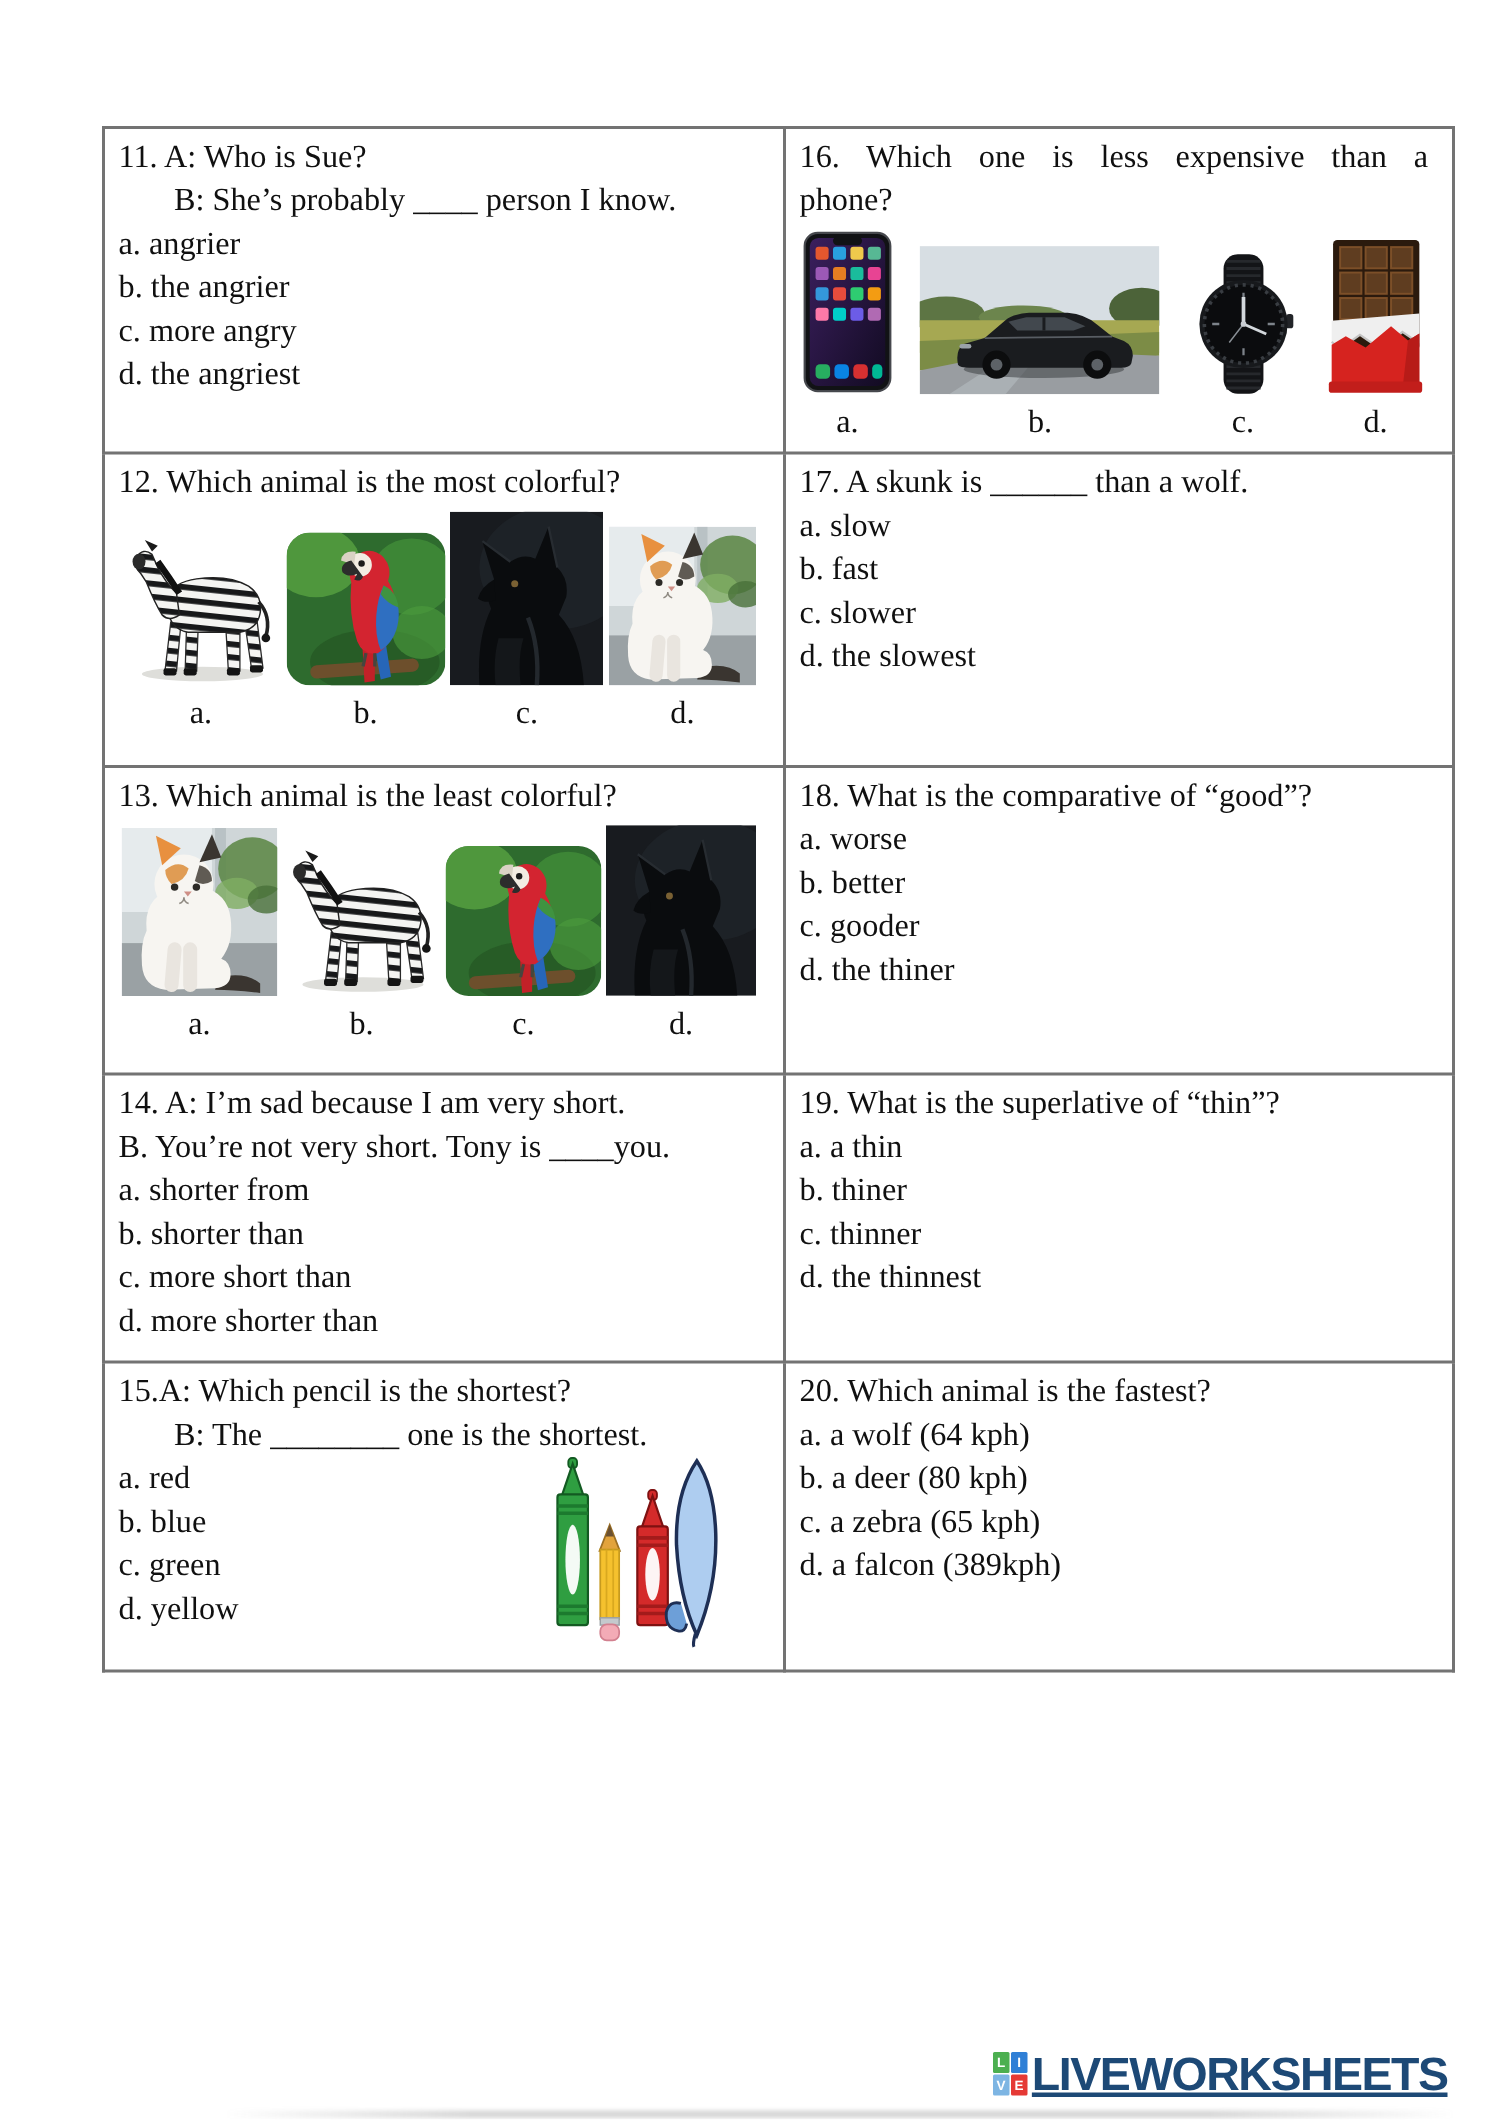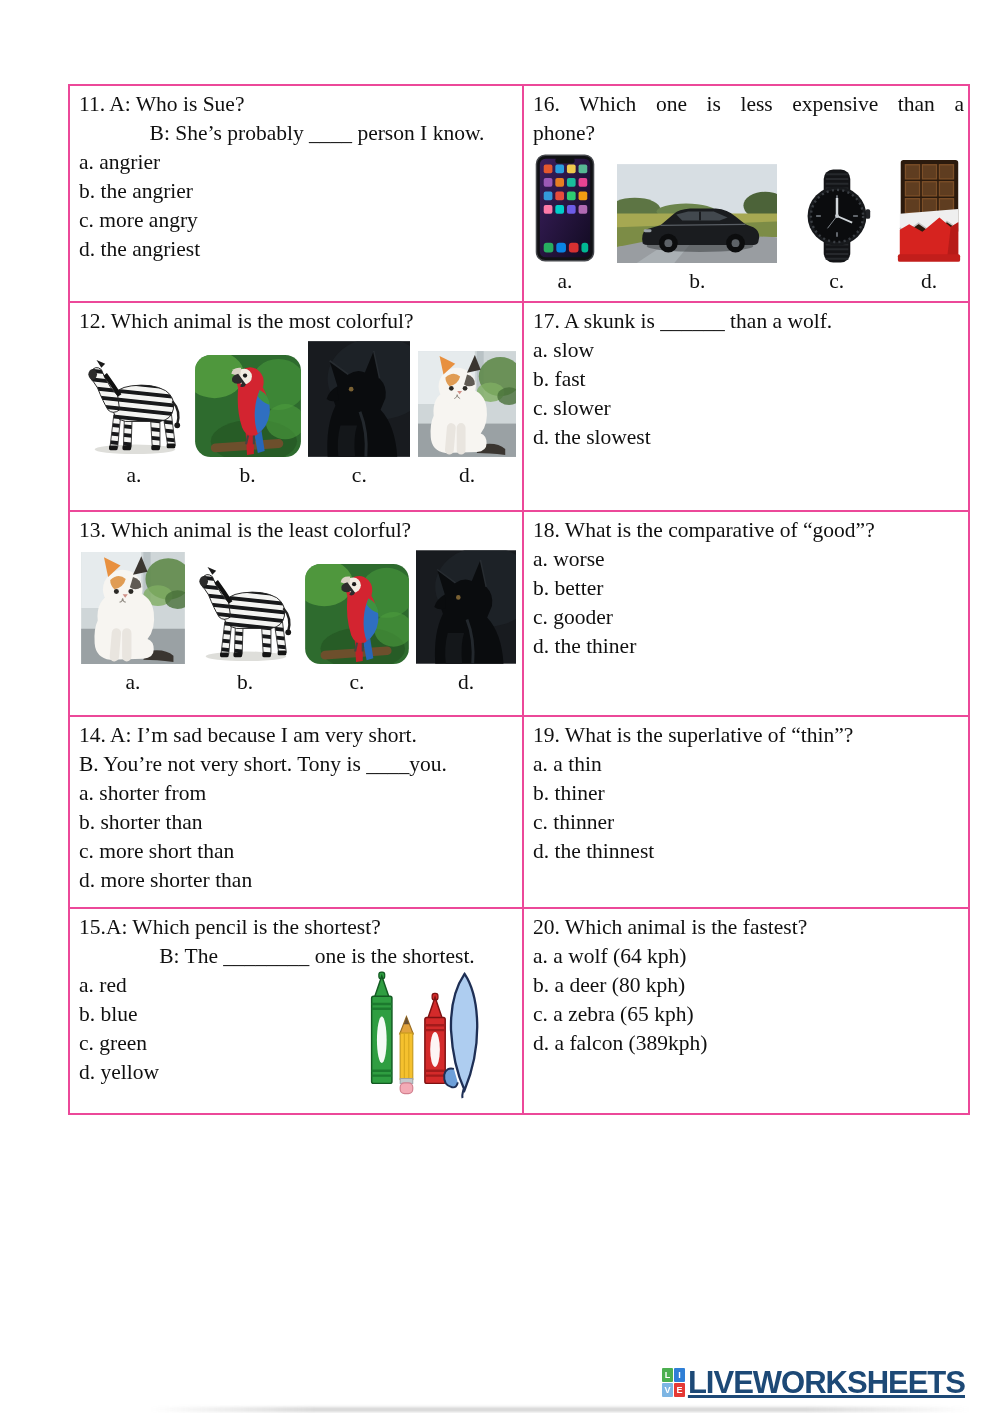--- a/index.html
+++ b/index.html
@@ -1,21 +1,21 @@
 <!DOCTYPE html>
 <html><head>
 <meta charset="utf-8">
 <style>
   html,body{margin:0;padding:0;}
   body{width:1000px;height:1413px;background:#ffffff;font-family:"Liberation Serif",serif;color:#101010;}
   .page{position:relative;width:1000px;height:1413px;overflow:hidden;background:#ffffff;}
   table.qtable{position:absolute;left:68px;top:84px;border-collapse:collapse;table-layout:fixed;}
-  table.qtable td{border:2px solid #ec4899;vertical-align:top;padding:4px 4px 2px 9px;position:relative;}
+  table.qtable td{border:2px solid #737373;vertical-align:top;padding:4px 16px 2px 9px;position:relative;}
   .qline{font-size:21.5px;line-height:29px;white-space:pre-wrap;}
-  .indent{padding-left:37px;text-align:center;}
+  .indent{padding-left:37px;}
   .just{text-align:justify;text-align-last:justify;}
   .figrow{display:flex;justify-content:space-between;align-items:flex-end;margin-top:5px;padding:0 2px;}
   .fig{display:flex;flex-direction:column;align-items:center;cursor:pointer;}
   .img-label{font-size:21.5px;line-height:26px;margin-top:5px;}
   svg.img{display:block;}
   .pencils{position:absolute;right:40px;bottom:13px;}
   .logo{position:absolute;top:1367px;right:35px;display:flex;align-items:center;gap:3px;}
   .logo-grid{display:grid;grid-template-columns:11px 11px;grid-auto-rows:14px;gap:1px;}
   .logo-grid span{color:#fff;font:700 9px/1 "Liberation Sans",sans-serif;display:flex;align-items:center;justify-content:center;border-radius:1px;}
   .logo-text{font:800 31px/1 "Liberation Sans",sans-serif;letter-spacing:-1px;}

